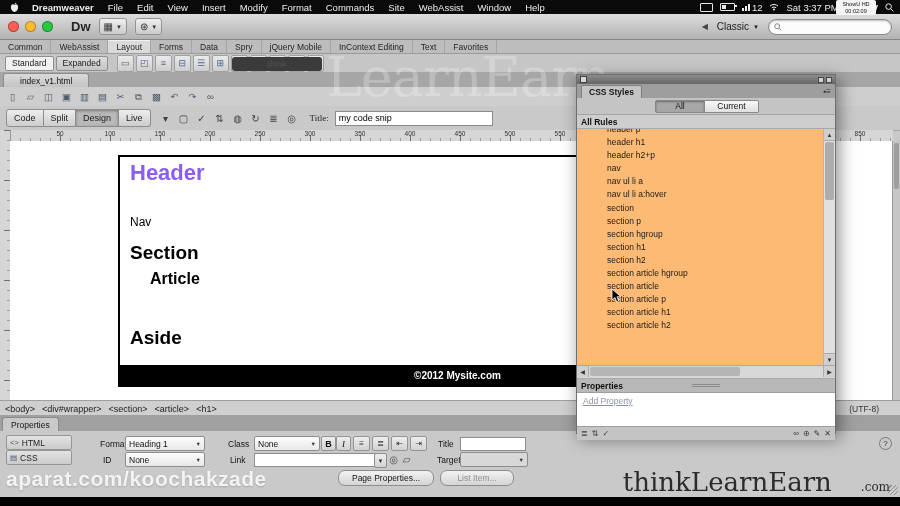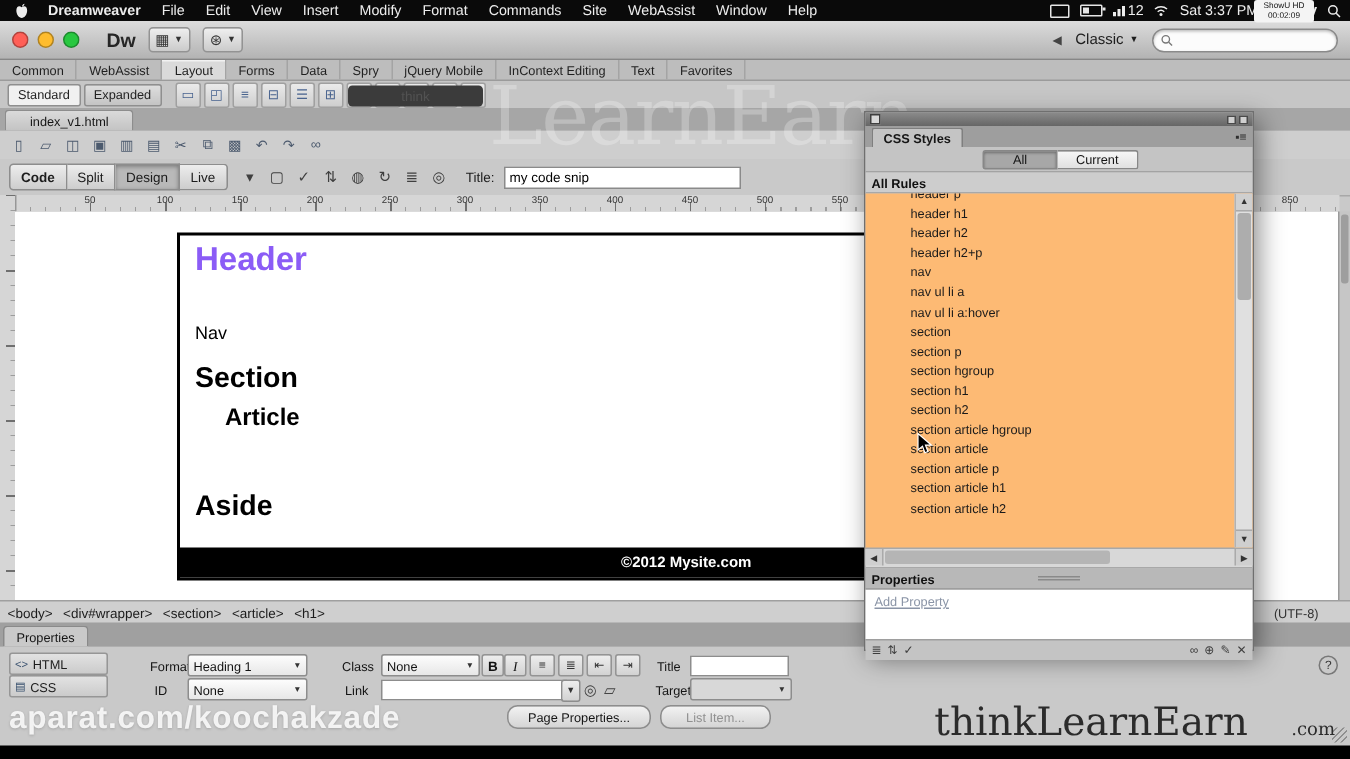--- a/index.html
+++ b/index.html
@@ -52,26 +52,26 @@
   .doc-tab{background:linear-gradient(#dadada,#c3c3c3);border:1px solid #8d8d8d;border-bottom:none;font-size:8.5px;padding:0 16px;height:13px;display:flex;align-items:center;border-radius:3px 3px 0 0;color:#141414;}
 
   
   .std-toolbar{position:absolute;top:87px;left:0;right:0;height:19px;background:#cecece;border-bottom:1px solid #b2b2b2;display:flex;align-items:center;gap:3px;padding:0 5px;}
   .std-icon{width:15px;height:15px;font-size:9.5px;color:#4c5a6e;display:flex;align-items:center;justify-content:center;}
 
   
   .doc-toolbar{position:absolute;top:106px;left:0;right:0;height:24px;background:#c9c9c9;border-bottom:1px solid #a8a8a8;display:flex;align-items:center;padding:0 6px;gap:2px;}
   .view-btns{display:flex;}
   .view-btn{font-size:9px;padding:0 7px;border:1px solid #8d8d8d;border-left-width:0;background:linear-gradient(#ededed,#cdcdcd);height:16px;display:flex;align-items:center;color:#1c1c1c;}
-  .view-btn:first-child{border-left-width:1px;border-radius:3px 0 0 3px;font-weight:bold;}
+  .view-btn:first-child{border-left-width:1px;border-radius:3px 0 0 3px;}
   .view-btn:last-child{border-radius:0 3px 3px 0;}
   .view-btn.active{background:#b9b9b9;box-shadow:inset 0 1px 3px rgba(0,0,0,.35);}
   .dt-icons{display:flex;gap:2px;margin-left:5px;}
   .dt-icon{width:16px;height:16px;display:flex;align-items:center;justify-content:center;font-size:10px;color:#3f3f3f;}
-  .title-label{font-size:9px;margin-left:8px;color:#1c1c1c;}
+  .title-label{font-size:9px;margin-left:8px;color:#1c1c1c;font-family:Liberation Serif, serif;}
   .title-input{width:150px;height:13px;font-size:9px;border:1px solid #8a8a8a;background:#fff;padding:0 3px;margin-left:4px;font-family:"Liberation Sans",sans-serif;}
 
   
   .h-ruler{position:relative;position:absolute;top:130px;left:10px;right:7px;height:11px;background-color:#d6d6d6;border-bottom:1px solid #979797;
     background-image:repeating-linear-gradient(90deg,#6f6f6f 0,#6f6f6f 1px,transparent 1px,transparent 50px),repeating-linear-gradient(90deg,#9c9c9c 0,#9c9c9c 1px,transparent 1px,transparent 10px);
     background-size:100% 6px,100% 3px;background-position:left bottom,left bottom;background-repeat:no-repeat;}
   .h-ruler span{position:absolute;top:0;font-size:6.5px;color:#333;transform:translateX(-50%);}
   .v-ruler{position:absolute;top:130px;left:0;width:10px;height:270px;background-color:#d6d6d6;border-right:1px solid #979797;
     background-image:repeating-linear-gradient(180deg,#6f6f6f 0,#6f6f6f 1px,transparent 1px,transparent 50px),repeating-linear-gradient(180deg,#9c9c9c 0,#9c9c9c 1px,transparent 1px,transparent 10px);
     background-size:6px 100%,3px 100%;background-position:right top,right top;background-repeat:no-repeat;}
@@ -441,21 +441,20 @@
     </div>
     <div class="cp-allcur">
       <span class="cp-btn all">All</span>
       <span class="cp-btn current">Current</span>
     </div>
     <div class="cp-allrules">All Rules</div>
     <div class="cp-list">
       <span class="rules">
           <span>header p</span>
           <span>header h1</span>
-          <span>header h2</span>
           <span>header h2+p</span>
           <span>nav</span>
           <span>nav ul li a</span>
           <span>nav ul li a:hover</span>
           <span>section</span>
           <span>section p</span>
           <span>section hgroup</span>
           <span>section h1</span>
           <span>section h2</span>
           <span>section article hgroup</span>

